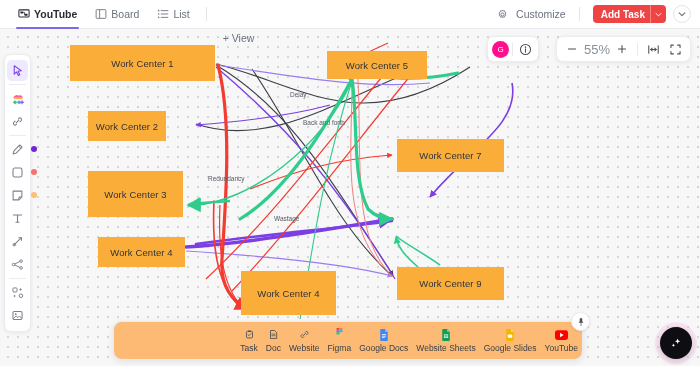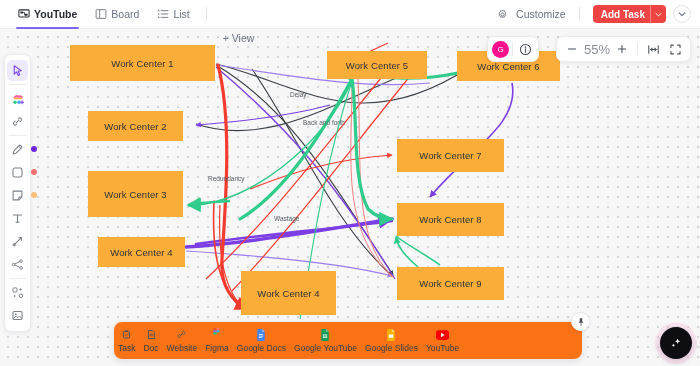--- a/index.html
+++ b/index.html
@@ -113,22 +113,22 @@
     width:17px; height:17px; border-radius:50%; background:#FF0F8B;
     color:#fff; font-size:8px; display:flex; align-items:center; justify-content:center;
     cursor:pointer;
   }
   .av-sep { width:1px; height:13px; background:#e9eaee; }
   .info-ic { width:18px;height:18px; display:flex;align-items:center;justify-content:center; cursor:pointer;}
 
   
   .dock {
     position:absolute; left:113px; bottom:6px; width:470px; height:39px;
-    background:#f97316; border-radius:9px; border:1px solid #ebecef;
-    display:flex; align-items:center; justify-content:flex-start;
+    background:#fdba74; border-radius:9px; border:1px solid #ebecef;
+    display:flex; align-items:center; justify-content:flex-end;
     box-shadow:0 2px 7px rgba(20,20,40,.09); z-index:36;
   }
   .dock-item {
     display:flex; flex-direction:column; align-items:center; gap:2px;
     cursor:pointer; padding:0 4px;
   }
   .dock-item .dlabel { font-size:8.5px; color:#3b4048; white-space:nowrap; }
   .dock-item .dicon { height:12px; display:flex; align-items:center; justify-content:center;}
   .dock-pin {
     position:absolute; right:-8px; top:-10px; width:19px;height:19px;border-radius:50%;
@@ -275,43 +275,37 @@
       <path d="M300 290 C 310 240, 320 150, 352 52" fill="none" stroke="#2fcc8b" stroke-width="1.1"></path>
       <path d="M196 176 C 250 172, 320 120, 352 52" fill="none" stroke="#2fcc8b" stroke-width="1.5" marker-end="url(#ar-green)"></path>
       <path d="M190 176 C 200 176, 194 176, 188 176" fill="none" stroke="#2fcc8b" stroke-width="3.2" marker-end="url(#ar-green)"></path>
 
       <path d="M230 172 C 212 173, 200 174, 190 175" fill="none" stroke="#2fcc8b" stroke-width="2.6" marker-end="url(#ar-green)"></path>
     </svg>
 
     <div class="node" style="left:70px; top:16px; width:145px; height:36px;">
       <span>Work Center 1</span>
     </div>
-    <div class="node" style="left:88px; top:82px; width:95px; height:30px;">
+    <div class="node" style="left:88px; top:82px; width:78px; height:30px;">
       <span>Work Center 2</span>
     </div>
     <div class="node" style="left:88px; top:142px; width:95px; height:46px;">
       <span>Work Center 3</span>
     </div>
     <div class="node" style="left:98px; top:208px; width:87px; height:30px;">
       <span>Work Center 4</span>
     </div>
     <div class="node" style="left:241px; top:242px; width:95px; height:44px;">
       <span>Work Center 4</span>
     </div>
     <div class="node" style="left:327px; top:22px; width:100px; height:28px;">
       <span>Work Center 5</span>
     </div>
-    <div class="node" style="left:457px; top:22px; width:103px; height:30px;">
-      <span>Work Center 6</span>
-    </div>
     <div class="node" style="left:397px; top:110px; width:107px; height:33px;">
       <span>Work Center 7</span>
-    </div>
-    <div class="node" style="left:397px; top:174px; width:107px; height:33px;">
-      <span>Work Center 8</span>
     </div>
     <div class="node" style="left:397px; top:238px; width:107px; height:33px;">
       <span>Work Center 9</span>
     </div>
 
     <div class="edge-label" style="left:290px; top:62px;">Delay</div>
     <div class="edge-label" style="left:303px; top:90px;">Back and forth</div>
     <div class="edge-label" style="left:208px; top:146px;">Redundancy</div>
     <div class="edge-label" style="left:274px; top:186px;">Wastage</div>
   </div>
@@ -513,21 +507,21 @@
 
     <div class="dock-item">
       <span class="dicon">
         <svg width="10" height="12" viewBox="0 0 12 16">
           <path d="M1 0h6.5L11 3.5V15a1 1 0 0 1-1 1H2a1 1 0 0 1-1-1V1a1 1 0 0 1 1-1z" fill="#0f9d58"></path>
           <path d="M7.5 0L11 3.5H7.5z" fill="#8fd0b0"></path>
           <path d="M3.2 7.2h5.6v4.8H3.2z" fill="#fff"></path>
           <path d="M3.2 8.8h5.6M3.2 10.4h5.6M5.9 7.2v4.8" stroke="#0f9d58" stroke-width=".7"></path>
         </svg>
       </span>
-      <span class="dlabel">Google YouTube</span>
+      <span class="dlabel">Website Sheets</span>
     </div>
 
     <div class="dock-item">
       <span class="dicon">
         <svg width="10" height="12" viewBox="0 0 12 16">
           <path d="M1 0h6.5L11 3.5V15a1 1 0 0 1-1 1H2a1 1 0 0 1-1-1V1a1 1 0 0 1 1-1z" fill="#f4b400"></path>
           <path d="M7.5 0L11 3.5H7.5z" fill="#fadf9a"></path>
           <rect x="3" y="7.4" width="6" height="4.2" rx=".5" fill="#fff"></rect>
         </svg>
       </span>

